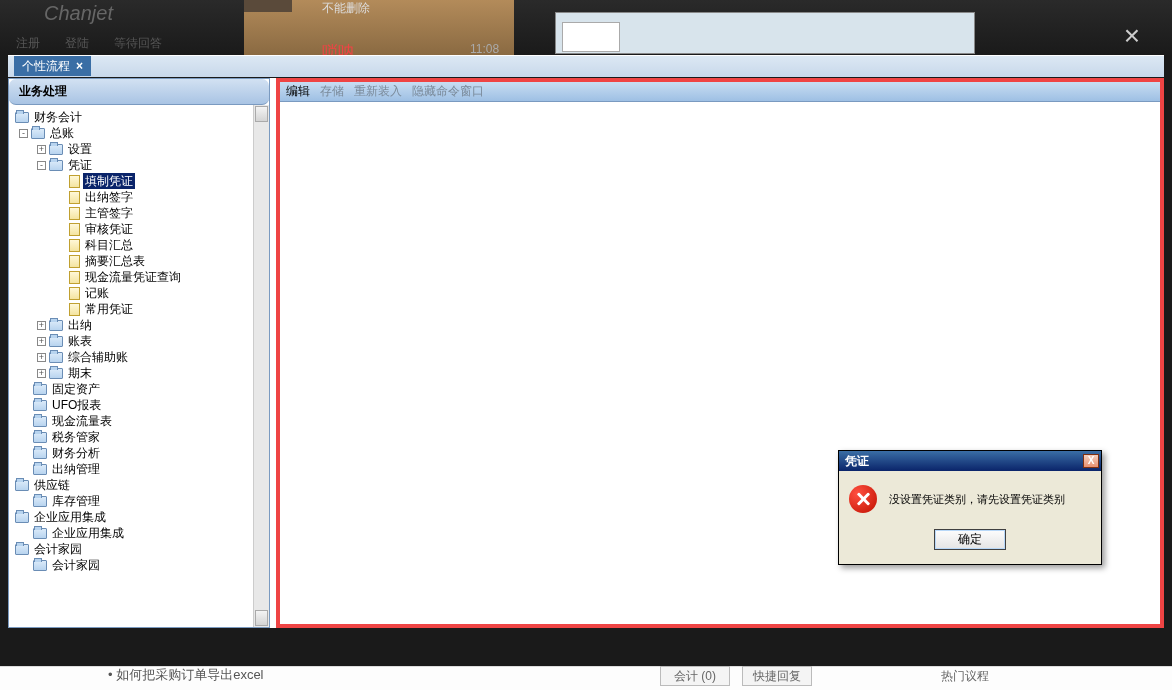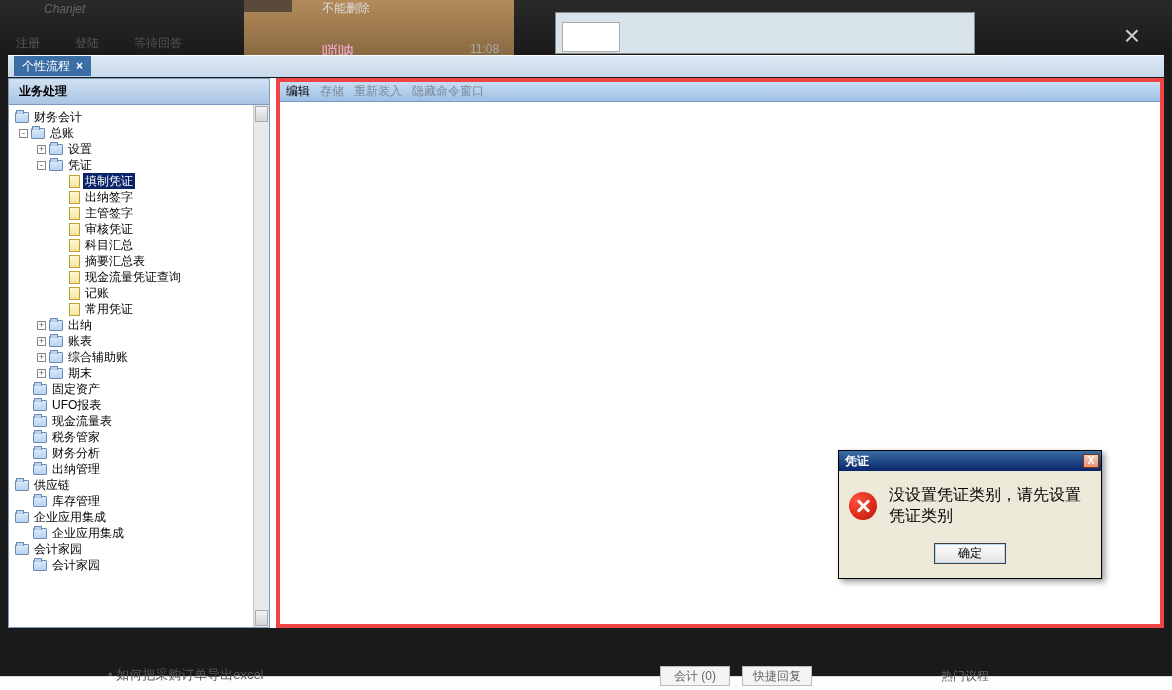--- a/index.html
+++ b/index.html
@@ -1,39 +1,39 @@
 <!DOCTYPE html>
 <html><head>
 <meta charset="utf-8">
 <style>
   * { box-sizing: border-box; margin: 0; padding: 0; }
   body { font-family: "SimSun", "宋体", sans-serif; font-size: 12px; background: #000; width: 1172px; height: 690px; overflow: hidden; position: relative; }
   
   .backdrop { position: absolute; inset: 0; background: #1a1a1a; }
   .backdrop-top { position: absolute; top: 0; left: 0; right: 0; height: 55px; background: linear-gradient(#2a2a2a,#1a1a1a); }
-  .brand { position: absolute; top: 2px; left: 44px; color: #666; font-style: italic; font-family: Arial; font-size: 12px; }
-  .bd-btns { position: absolute; top: 35px; left: 16px; display:flex; gap:35px; color:#555; }
+  .brand { position: absolute; top: 2px; left: 44px; color: #666; font-style: italic; font-family: Arial; font-size: 20px; }
+  .bd-btns { position: absolute; top: 35px; left: 16px; display:flex; gap:25px; color:#555; }
   .chat-card { position: absolute; top: 0; left: 244px; width: 270px; height: 55px; background: linear-gradient(#b38b5a,#8a6a42); }
   .chat-card2 { position: absolute; top: 0; left: 244px; width: 48px; height: 12px; background:#5a4a3a;}
   .chat-txt { position:absolute; top:0; left:322px; color:#ddd; font-size:12px;}
-  .chat-name { position:absolute; top:42px; left:322px; color:#f9a8d4; font-size:16px;}
+  .chat-name { position:absolute; top:42px; left:322px; color:#ef4444; font-size:16px;}
   .chat-time { position:absolute; top:42px; left:470px; color:#aaa; font-size:12px;}
   .mini-win { position:absolute; top:12px; left:555px; width:420px; height:42px; background:#d8e4ec; border:1px solid #888;}
   .mini-win-inner{position:absolute;top:22px;left:562px;width:58px;height:30px;background:#fff;border:1px solid #aaa;}
   
   .close-x { position:absolute; top:22px; right:20px; width:40px; height:32px; color:#ccc; font-size:28px; text-align:center; line-height:28px; cursor:pointer;}
   
   .tabstrip { position:absolute; top:55px; left:8px; right:8px; height:22px; background:linear-gradient(#dce8f4,#c8d8ea); border-top:1px solid #fff;}
   .tab { position:absolute; top:56px; left:14px; height:20px; background:#3a6ea5; color:#fff; padding:2px 8px; font-size:12px; display:flex; align-items:center; gap:6px;}
   .tab-x { cursor:pointer; font-weight:bold;}
   
   .workspace { position:absolute; top:78px; left:8px; right:8px; bottom:62px; background:#fff; display:flex; }
   
   .sidebar { width:262px; border:1px solid #7a9ac0; display:flex; flex-direction:column; background:#fff;}
-  .sidebar-header { height:26px; background:linear-gradient(#d2e1f2,#a9c4e4); border-bottom:1px solid #7a9ac0; display:flex; align-items:center; padding-left:10px; font-weight:bold; color:#000;}
+  .sidebar-header { height:26px; background:linear-gradient(#d2e1f2,#a9c4e4); border-bottom:1px solid #7a9ac0; display:flex; align-items:center; padding-left:10px; font-weight:bold; color:#000;border-radius:7px;}
   .tree { flex:1; overflow:auto; padding:4px 2px; position:relative;}
   .tree-scrollbar{position:absolute;right:0;top:0;bottom:0;width:16px;background:#e8e8e8;border-left:1px solid #ccc;}
   .tree-scrollbar::before{content:"";position:absolute;top:1px;left:1px;right:1px;height:14px;background:linear-gradient(#f4f4f4,#d4d4d4);border:1px solid #aaa;}
   .tree-scrollbar::after{content:"";position:absolute;bottom:1px;left:1px;right:1px;height:14px;background:linear-gradient(#f4f4f4,#d4d4d4);border:1px solid #aaa;}
   
   .node { display:flex; align-items:center; height:16px; line-height:16px; white-space:nowrap; cursor:default;}
   .toggle { width:9px; height:9px; border:1px solid #888; margin-right:3px; font-size:9px; line-height:7px; text-align:center; background:#fff; color:#555; cursor:pointer; flex-shrink:0;}
   .spacer { display:inline-block; flex-shrink:0;}
   .icon-folder { width:14px; height:11px; margin-right:3px; flex-shrink:0; background:linear-gradient(#dbeaf9,#b8d4ef); border:1px solid #6a8db5; border-radius:1px; position:relative;}
   .icon-folder::before{content:"";position:absolute;top:-3px;left:0;width:6px;height:3px;background:#b8d4ef;border:1px solid #6a8db5;border-bottom:none;}
@@ -50,24 +50,24 @@
   .main-body { flex:1; background:#fff; position:relative;}
   
   .dialog { position:absolute; left:838px; top:450px; width:264px; background:#ece9d8; border:1px solid #000; box-shadow:3px 3px 6px rgba(0,0,0,.4);}
   .dlg-title { height:20px; background:linear-gradient(#3a6ea5,#0a246a); color:#fff; display:flex; align-items:center; justify-content:space-between; padding:0 2px 0 6px; font-weight:bold;}
   .dlg-close { width:16px; height:14px; background:linear-gradient(#f4d0c0,#e89070); border:1px solid #803010; color:#fff; font-size:10px; line-height:12px; text-align:center; cursor:pointer; font-family:Arial;}
   .dlg-body { padding:14px 10px 8px; display:flex; flex-direction:column; align-items:center;}
   .dlg-row { display:flex; align-items:center; gap:12px; width:100%;}
   .err-icon { width:28px; height:28px; border-radius:50%; background:radial-gradient(circle at 30% 30%, #ff5040, #c01000); position:relative; flex-shrink:0;}
   .err-icon::before,.err-icon::after{content:"";position:absolute;left:13px;top:6px;width:3px;height:16px;background:#fff;border-radius:1px;}
   .err-icon::before{transform:rotate(45deg);} .err-icon::after{transform:rotate(-45deg);}
-  .dlg-msg { color:#000; font-size:16px;}
+  .dlg-msg { color:#000; font-size:11px;}
   .dlg-btn { margin-top:16px; margin-bottom:6px; width:72px; height:21px; background:linear-gradient(#fdfdfd,#e4e4e4); border:1px solid #404040; box-shadow:inset 0 0 0 1px #b8d8f8; cursor:pointer; font-size:12px;}
   
-  .bottom-strip{position:absolute;left:0;right:0;bottom:0;height:14px;background:#fdfdfd;border-top:1px solid #ddd;padding-left:42px;}
+  .bottom-strip{position:absolute;left:0;right:0;bottom:0;height:24px;background:#fdfdfd;border-top:1px solid #ddd;padding-left:42px;}
   .bs-txt{position:absolute;bottom:6px;left:108px;color:#555;font-size:13px;}
   .bs-box{position:absolute;bottom:4px;height:20px;border:1px solid #bbb;background:#f4f4f4;color:#666;font-size:12px;display:flex;align-items:center;justify-content:center;}
 </style>
 </head>
 <body>
 
 <div class="backdrop">
   <div class="backdrop-top"></div>
   <div class="brand">Chanjet</div>
   <div class="bd-btns">

